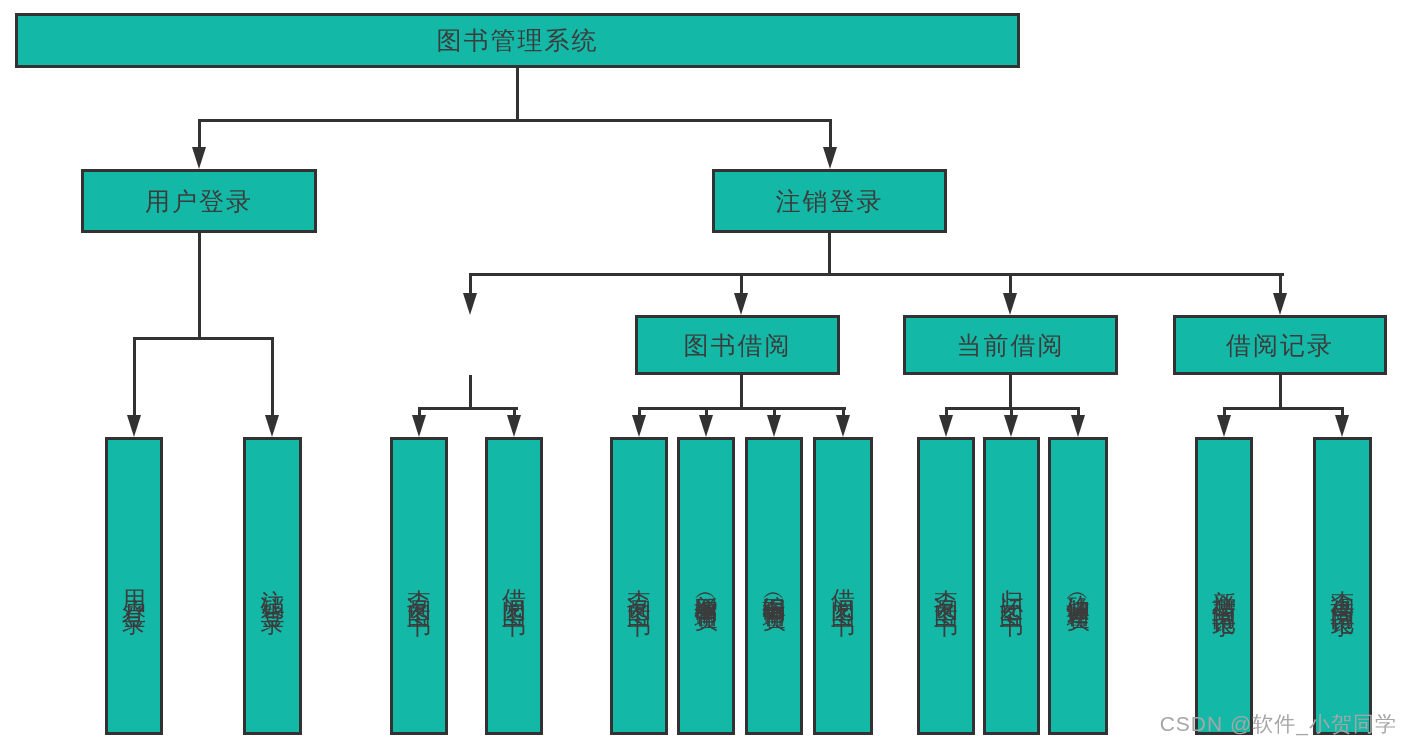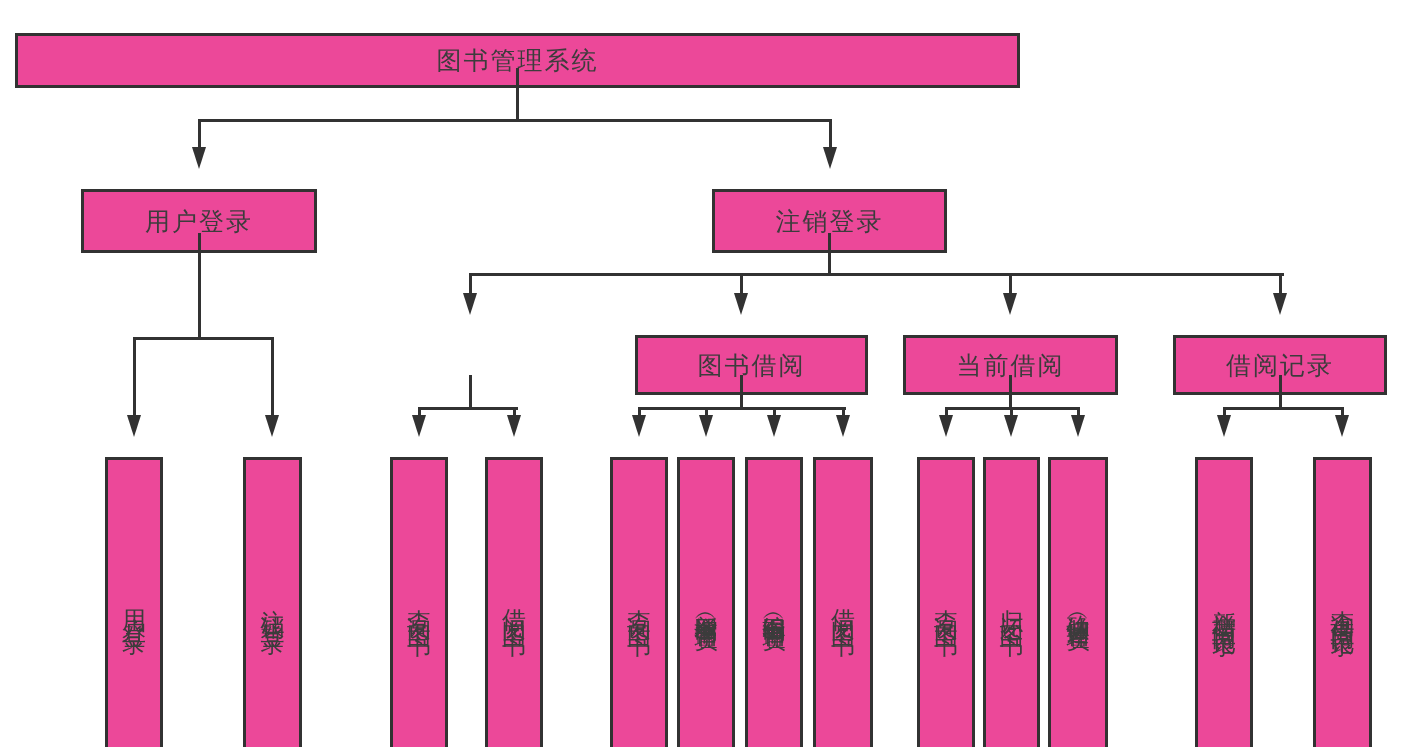--- a/index.html
+++ b/index.html
@@ -12,26 +12,25 @@
     position: relative;
     width: 1405px;
     height: 747px;
     background: #ffffff;
     overflow: hidden;
   }
   .node {
     position: absolute;
     box-sizing: border-box;
     border: 3px solid #323232;
-    background: #ec4899;
+    background: #14b8a6;
     display: flex;
     align-items: center;
     justify-content: center;
     color: #3c3c3c;
-    margin-top: 20px;
   }
   .hlabel {
     font-size: 25px;
     letter-spacing: 2px;
     white-space: nowrap;
   }
   .leaf .vlabel {
     writing-mode: vertical-rl;
     text-orientation: mixed;
     font-size: 24px;
@@ -73,21 +72,21 @@
     <span class="hlabel">图书管理系统</span>
   </div>
 
   <div class="node" style="left:81px; top:169px; width:236px; height:64px;">
     <span class="hlabel">用户登录</span>
   </div>
   <div class="node" style="left:712px; top:169px; width:235px; height:64px;">
     <span class="hlabel">注销登录</span>
   </div>
 
-  <div class="node" style="left:635px; top:315px; width:233px; height:60px;">
+  <div class="node" style="left:635px; top:315px; width:205px; height:60px;">
     <span class="hlabel">图书借阅</span>
   </div>
   <div class="node" style="left:1173px; top:315px; width:214px; height:60px;">
     <span class="hlabel">借阅记录</span>
   </div>
   <div class="node" style="left:903px; top:315px; width:215px; height:60px;">
     <span class="hlabel">当前借阅</span>
   </div>
 
   <div class="node leaf" style="left:105px; top:437px; width:58px; height:298px;">
@@ -127,20 +126,21 @@
     <span class="vlabel tight">确认归还（管理员）</span>
   </div>
 
   <div class="node leaf" style="left:1195px; top:437px; width:58px; height:298px;">
     <span class="vlabel mid">新增借阅记录</span>
   </div>
   <div class="node leaf" style="left:1313px; top:437px; width:59px; height:298px;">
     <span class="vlabel mid">查询借阅记录</span>
   </div>
 
+  <div class="watermark">CSDN @软件_小贺同学</div>
 
 <div class="line" style="left: 516px; top: 68px; width: 3px; height: 54px;"></div>
     <div class="line" style="left: 198px; top: 119px; width: 634px; height: 3px;"></div>
     <div class="line" style="left: 198px; top: 119px; width: 3px; height: 32px;"></div>
     <div class="line" style="left: 829px; top: 119px; width: 3px; height: 32px;"></div>
     <div class="line" style="left: 198px; top: 233px; width: 3px; height: 107px;"></div>
     <div class="line" style="left: 133px; top: 337px; width: 141px; height: 3px;"></div>
     <div class="line" style="left: 133px; top: 337px; width: 3px; height: 82px;"></div>
     <div class="line" style="left: 271px; top: 337px; width: 3px; height: 82px;"></div>
     <div class="line" style="left: 828px; top: 233px; width: 3px; height: 43px;"></div>

